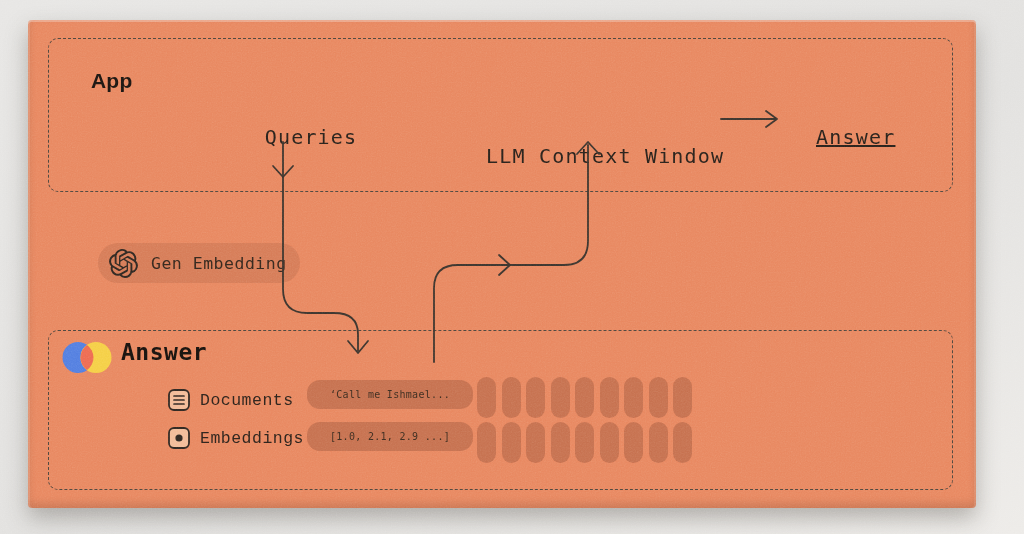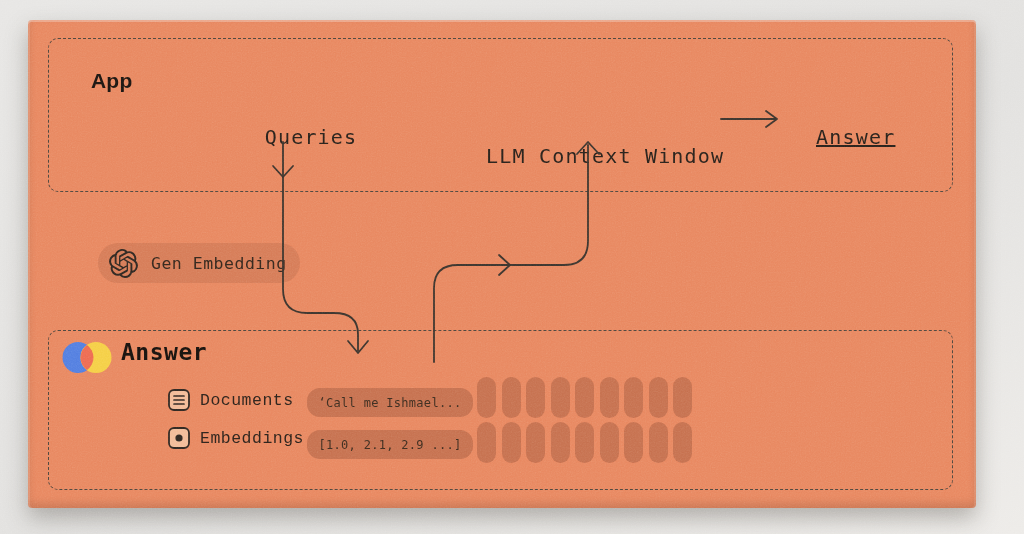--- a/index.html
+++ b/index.html
@@ -50,21 +50,21 @@
   .doc-icon{left:139px;top:368px;}
   .emb-icon{left:139px;top:406px;}
   .row-label{position:absolute;font-size:16.5px;color:#2b211a;letter-spacing:.5px;white-space:nowrap;font-family:Liberation Mono, monospace;}
   .doc-label{left:172px;top:371px;}
   .emb-label{left:172px;top:409px;text-align:center;}
 
   .value-pill{
     position:absolute;width:166px;height:29px;border-radius:13px;
     background:var(--shape,#c6704e);
     display:flex;align-items:center;justify-content:center;
-    font-size:12px;letter-spacing:.3px;color:var(--pill-ink,#3a2a1e);white-space:nowrap;margin-top:8px;
+    font-size:10px;letter-spacing:.3px;color:var(--pill-ink,#3a2a1e);white-space:nowrap;
   }
   .doc-pill{left:279px;top:360px;}
   .emb-pill{left:279px;top:402px;}
 
   .capsule-row{position:absolute;display:flex;gap:5.5px;}
   .cap-row-1{left:449px;top:357px;}
   .cap-row-2{left:449px;top:402px;}
   .capsule{width:19px;height:41px;border-radius:9.5px;background:var(--shape,#c6704e);}
 
   .arrows{position:absolute;left:0;top:0;pointer-events:none;}

